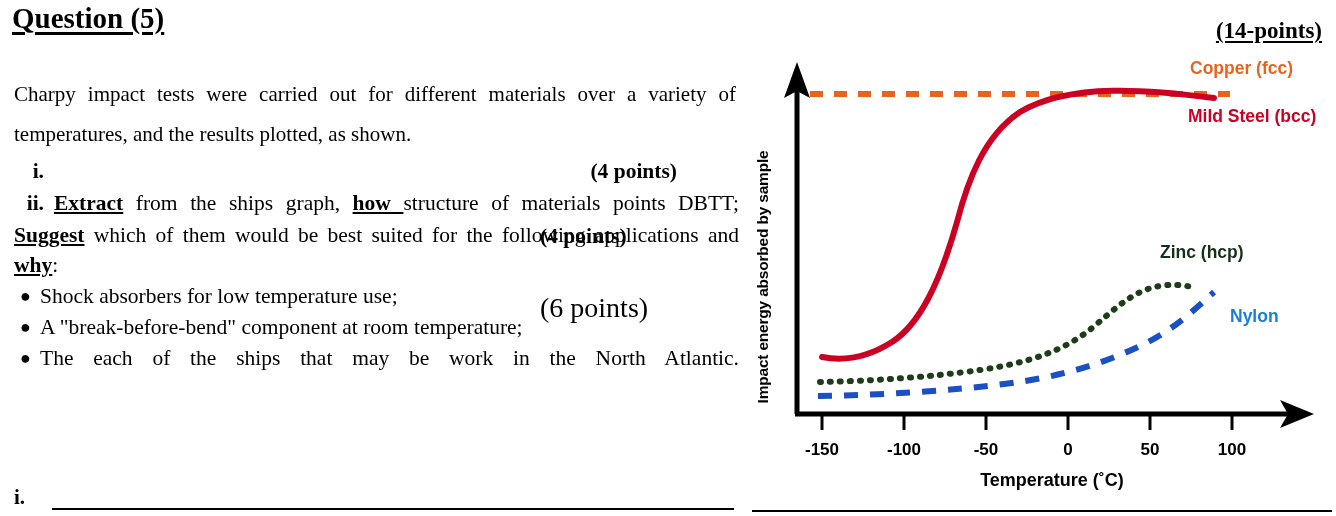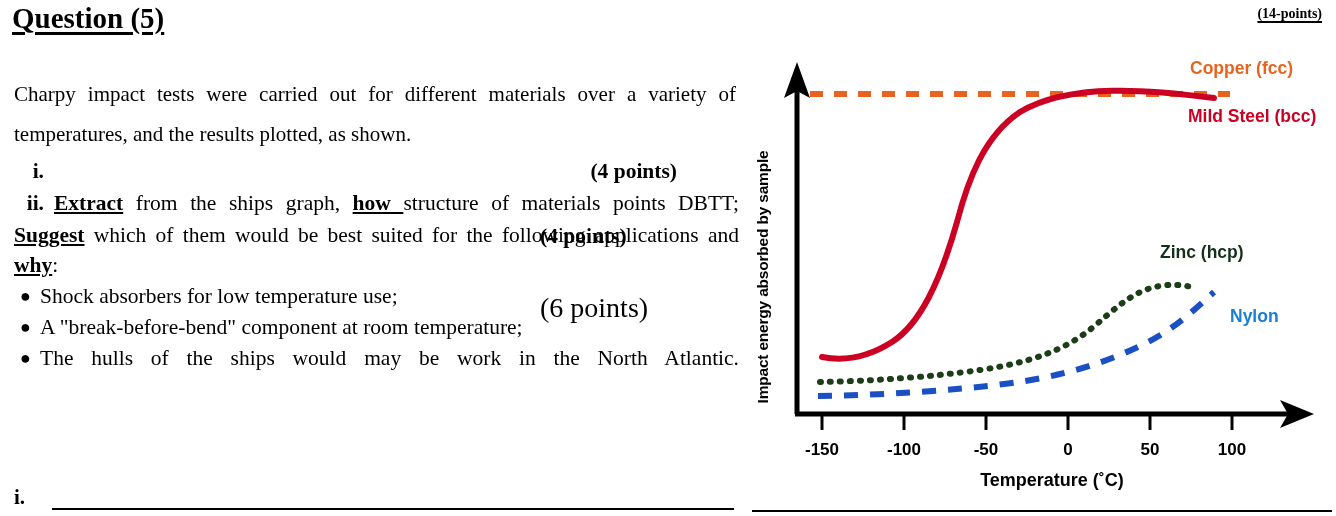--- a/index.html
+++ b/index.html
@@ -31,24 +31,24 @@
     font-size: 29px;
     letter-spacing: 0px;
     text-decoration: underline;
     text-decoration-thickness: 3px;
     text-underline-offset: 4px;
     white-space: nowrap;
   }
   .q-points {
     position: absolute;
     right: 14px;
-    top: 6px;
+    top: 18px;
     font-family: "Liberation Serif", serif;
     font-weight: bold;
-    font-size: 14px;
+    font-size: 23px;
     text-decoration: underline;
     text-decoration-thickness: 2px;
     text-underline-offset: 3px;
     white-space: nowrap;
   }
 
   
   .textcol {
     position: absolute;
     left: 14px;
@@ -207,21 +207,21 @@
     </div>
 
     <div class="item">
       <div class="body">
         <div style="text-align:justify; text-align-last:justify;"><u class="b">Suggest</u><span> which of them would be best suited for the following applications and </span><u class="b">why</u><span>:</span></div>
         <ul class="bullets">
           <li><span class="dot">●</span><span>Shock absorbers for low temperature use;</span></li>
           <li><span class="dot">●</span><span>A "break-before-bend" component at room temperature;</span></li>
           <li>
               <span class="dot">●</span>
-              <span class="just" style="display:block;">The hulls of the ships would may be work in the North Atlantic.</span>
+              <span class="just" style="display:block;">The each of the ships that may be work in the North Atlantic.</span>
             </li>
         </ul>
       </div>
     </div>
 
   </div>
 
   <div style="position:absolute; left:540px; top:224px; font-size:21.5px; font-weight:bold;">(4 points)</div>
   <div style="position:absolute; left:540px; top:292px; font-size:28px; font-weight:normal;">(6 points)</div>
 

